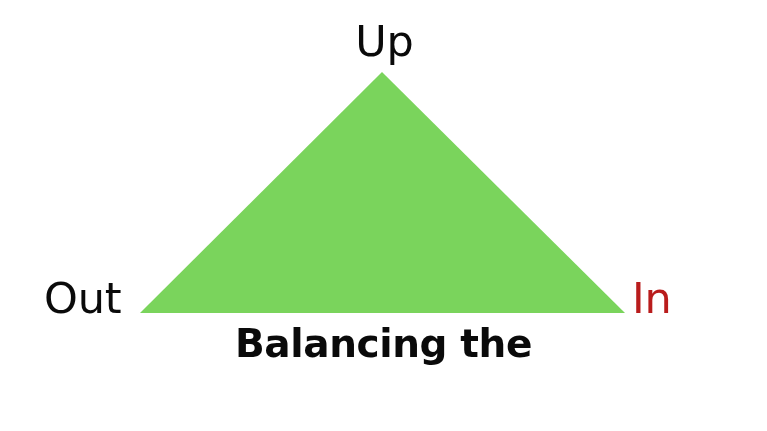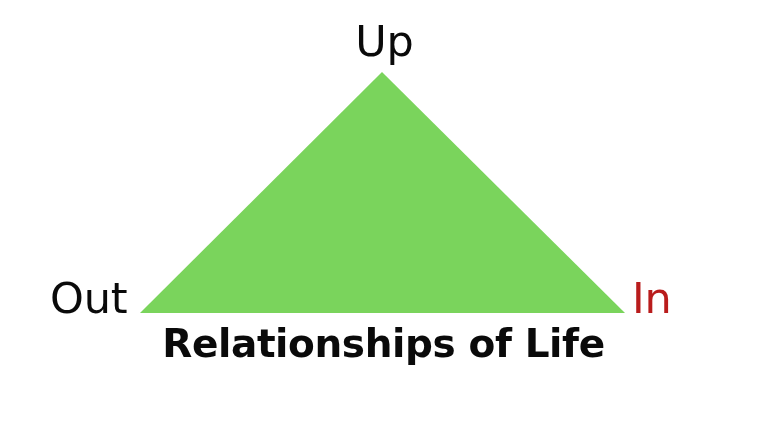--- a/index.html
+++ b/index.html
@@ -46,21 +46,21 @@
   #label-up {
     left: 0;
     top: 20px;
     width: 767px;
     text-align: center;
     
     transform: translateX(1px);
   }
 
   #label-out {
-    left: 50px;
+    left: 44px;
     top: 277px;
   }
 
   #label-in {
     left: 632px;
     top: 277px;
   }
 
   
   #caption {
@@ -91,16 +91,16 @@
     <polygon id="triangle-shape" points="382,72 625,313 140,313" fill="#7ad45c" stroke="none"></polygon>
   </svg>
 
   <div class="vertex-label" id="label-up" style="color: rgb(10, 10, 10);">Up</div>
 
   <div class="vertex-label" id="label-out" style="color: rgb(10, 10, 10);">Out</div>
 
   <div class="vertex-label" id="label-in" style="color: #b91c1c;">In</div>
 
   <div id="caption">
-    <span class="caption-line" style="color: rgb(10, 10, 10);">Relationships of Life</span>
+    <span class="caption-line" style="color: rgb(10, 10, 10);">Balancing the</span>
   </div>
 
 </div>
 
 </body></html>

